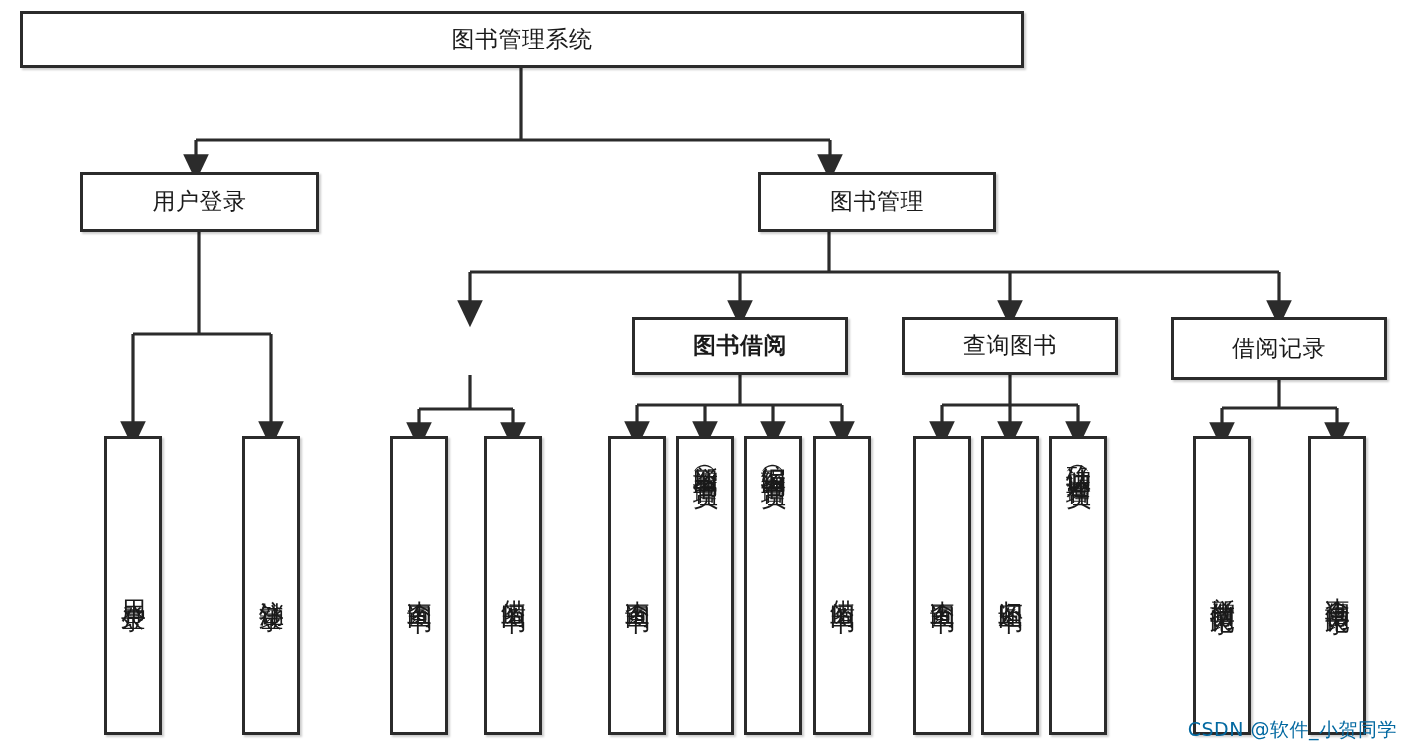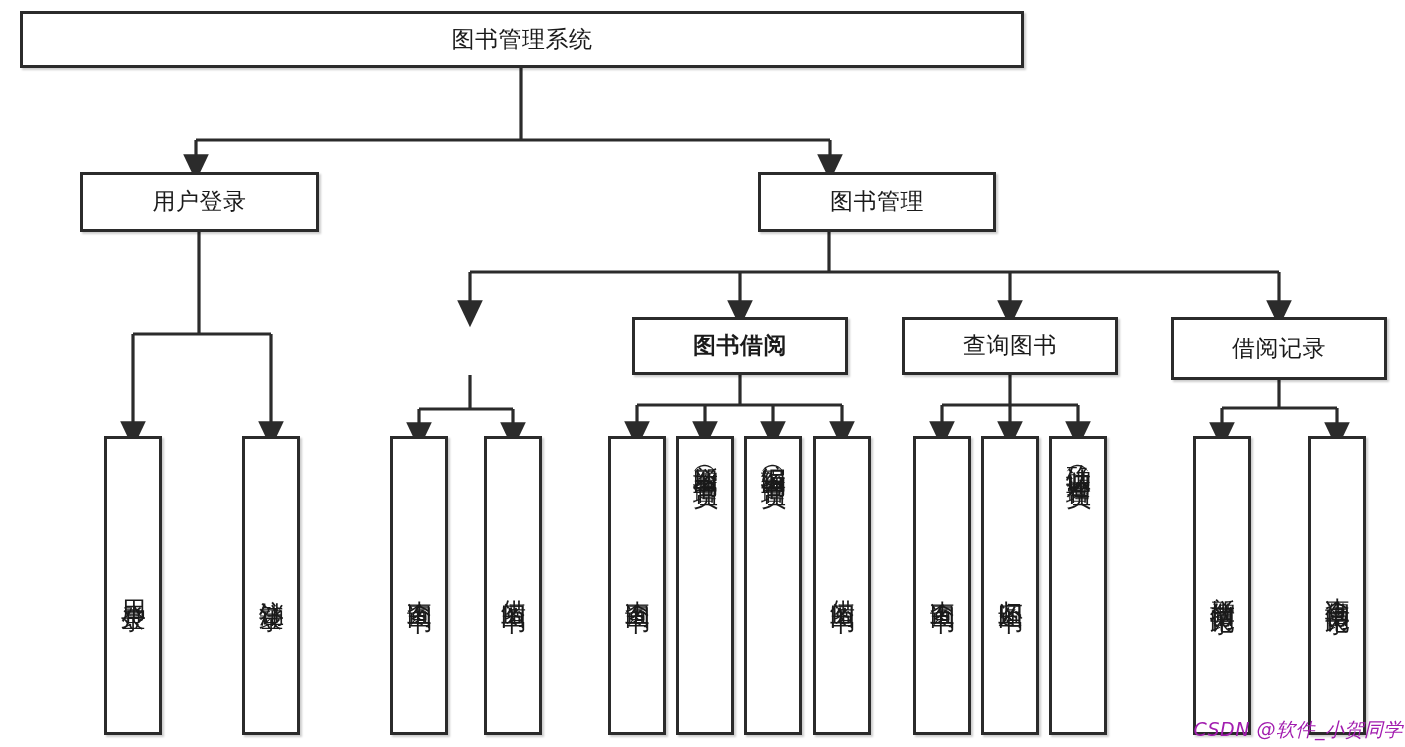--- a/index.html
+++ b/index.html
@@ -67,28 +67,27 @@
   }
   .node.vert.tall-text {
     align-items: flex-start;
   }
   .node.vert.mid-text {
     align-items: center;
     padding-top: 0;
   }
   #watermark {
     position: absolute;
-    right: 2px;
+    right: 8px;
     bottom: 4px;
     font-size: 19px;
-    color: #a21caf;
+    color: #0369a1;
     font-family: "DejaVu Sans", "Liberation Sans", sans-serif;
     white-space: nowrap;
     letter-spacing: 0.5px;
-    font-style: italic;
   }
 </style>
 </head>
 <body>
 
 <div id="canvas">
 
   <svg id="edges" viewBox="0 0 1405 747" width="1405" height="747">
     <defs>
       <marker id="arrow" markerWidth="9" markerHeight="9" refX="1.2" refY="4.0" orient="auto" markerUnits="strokeWidth">

